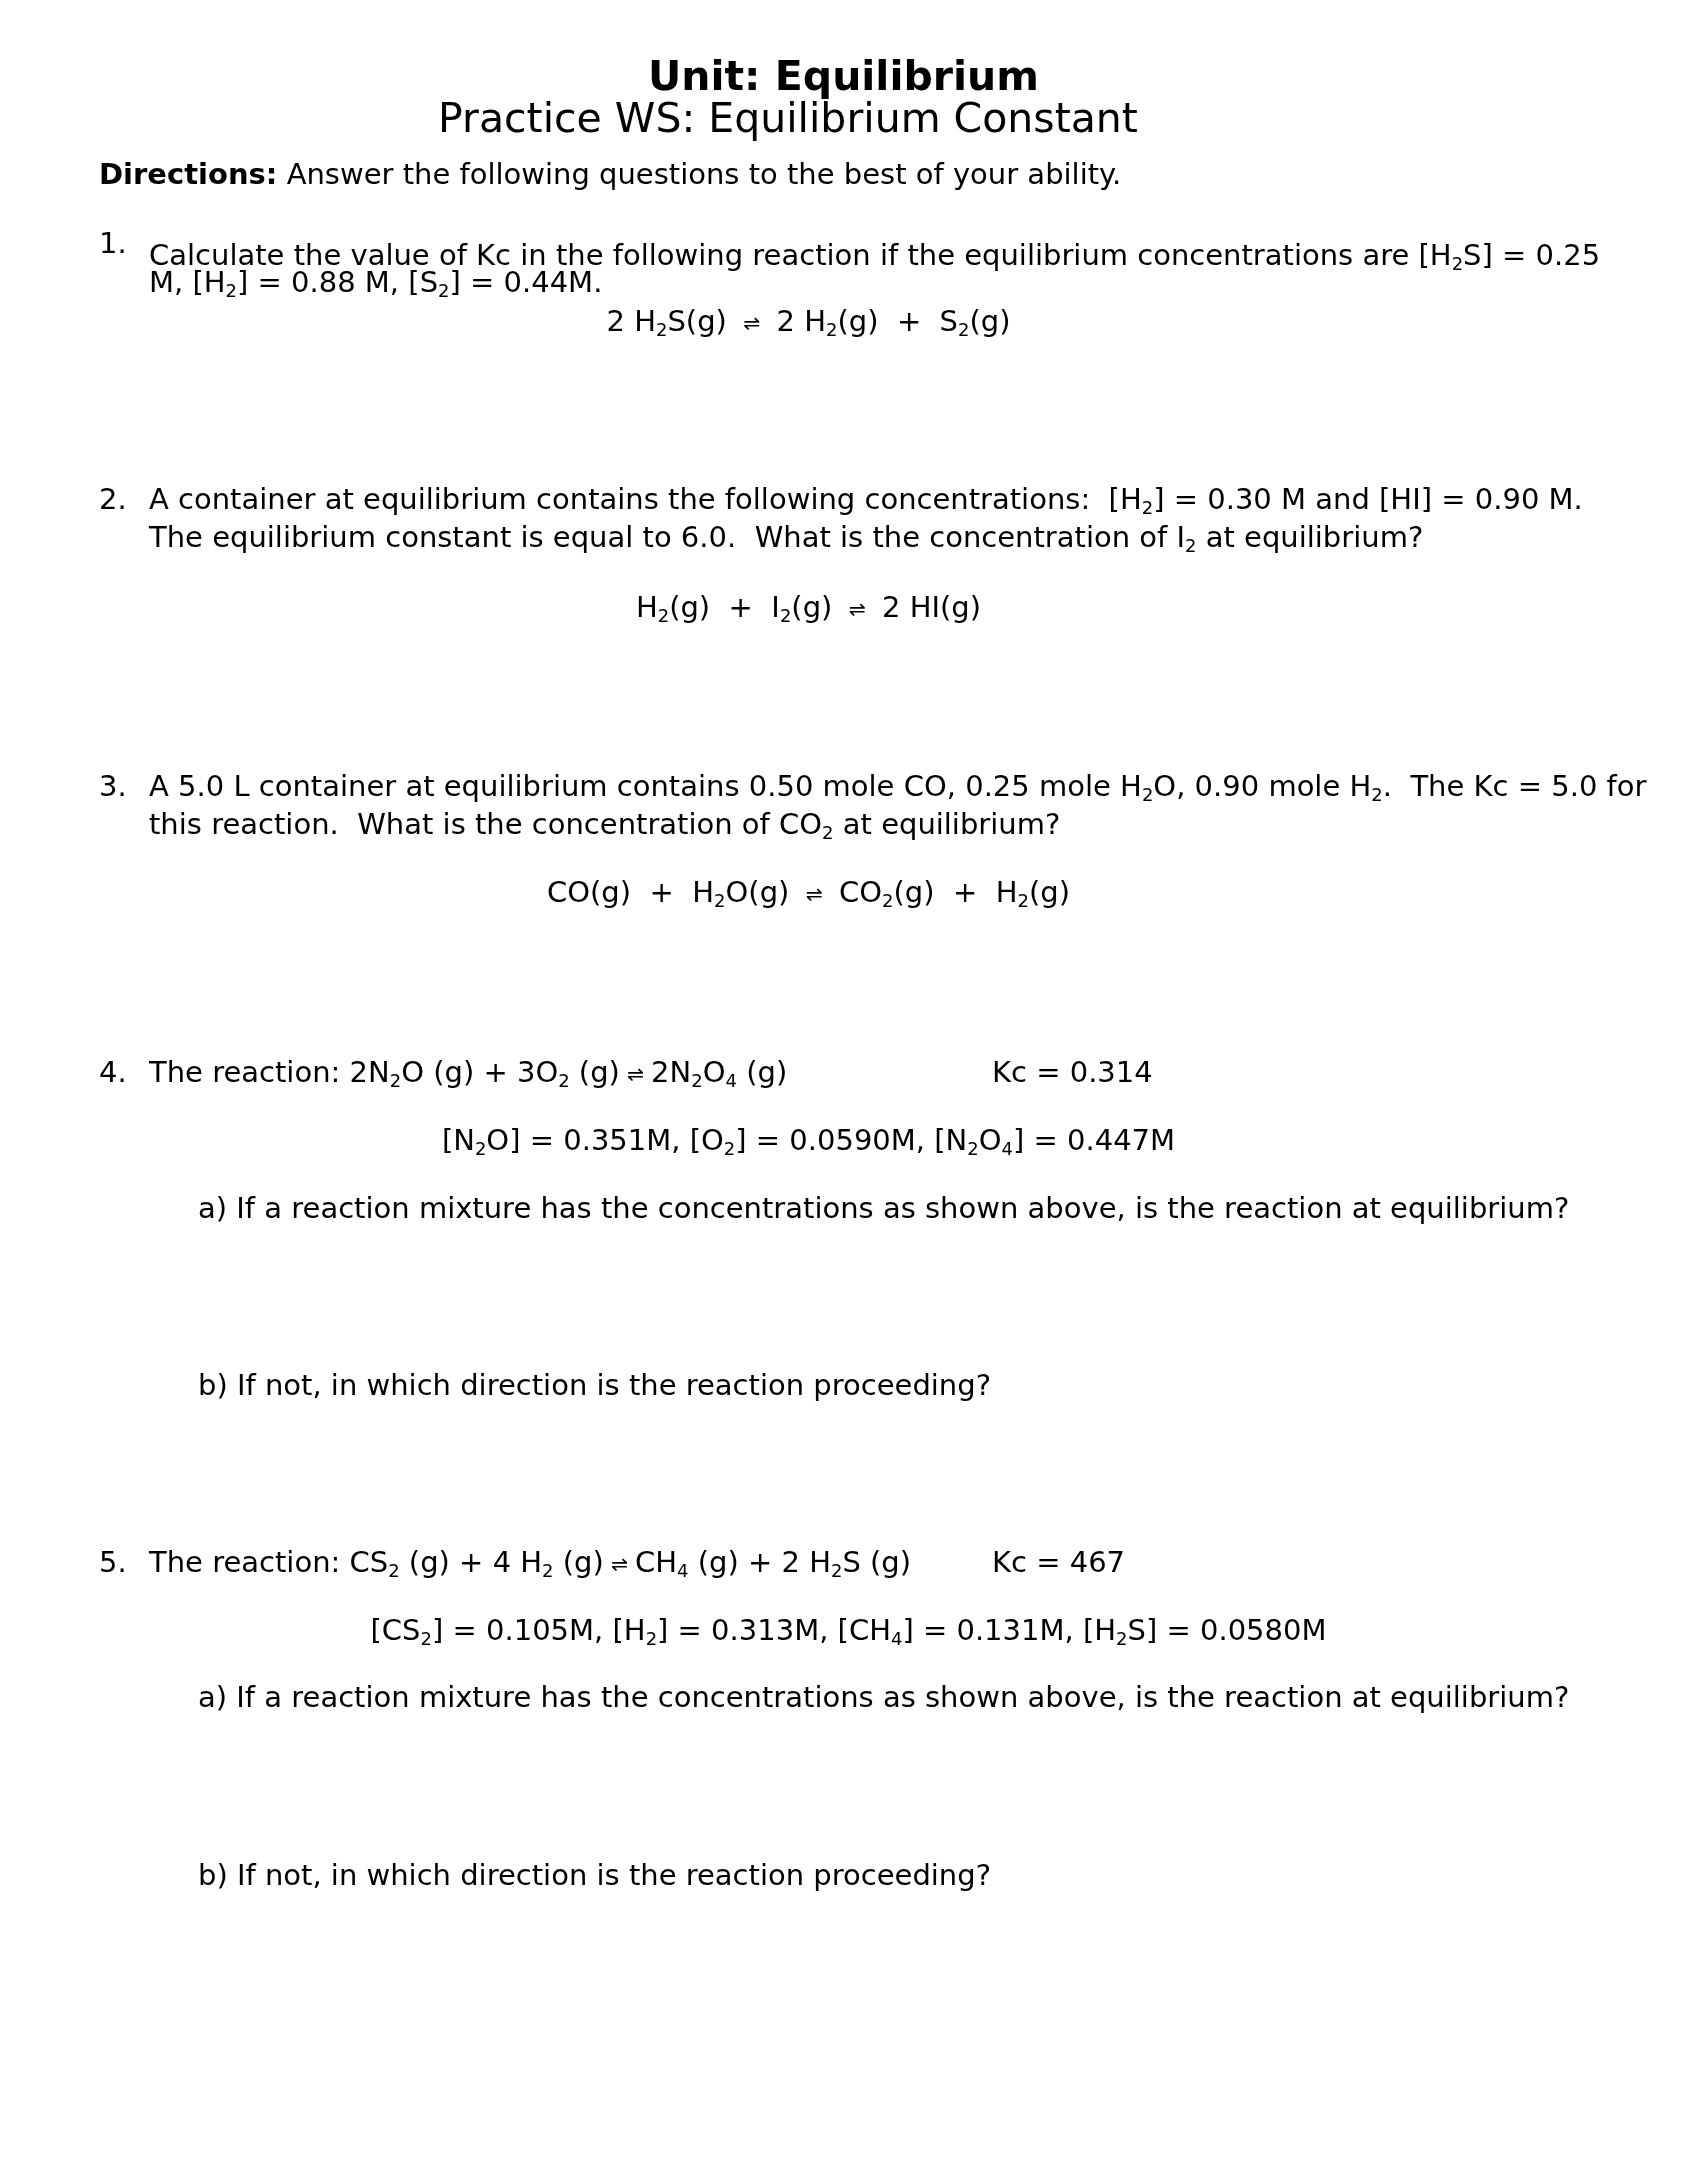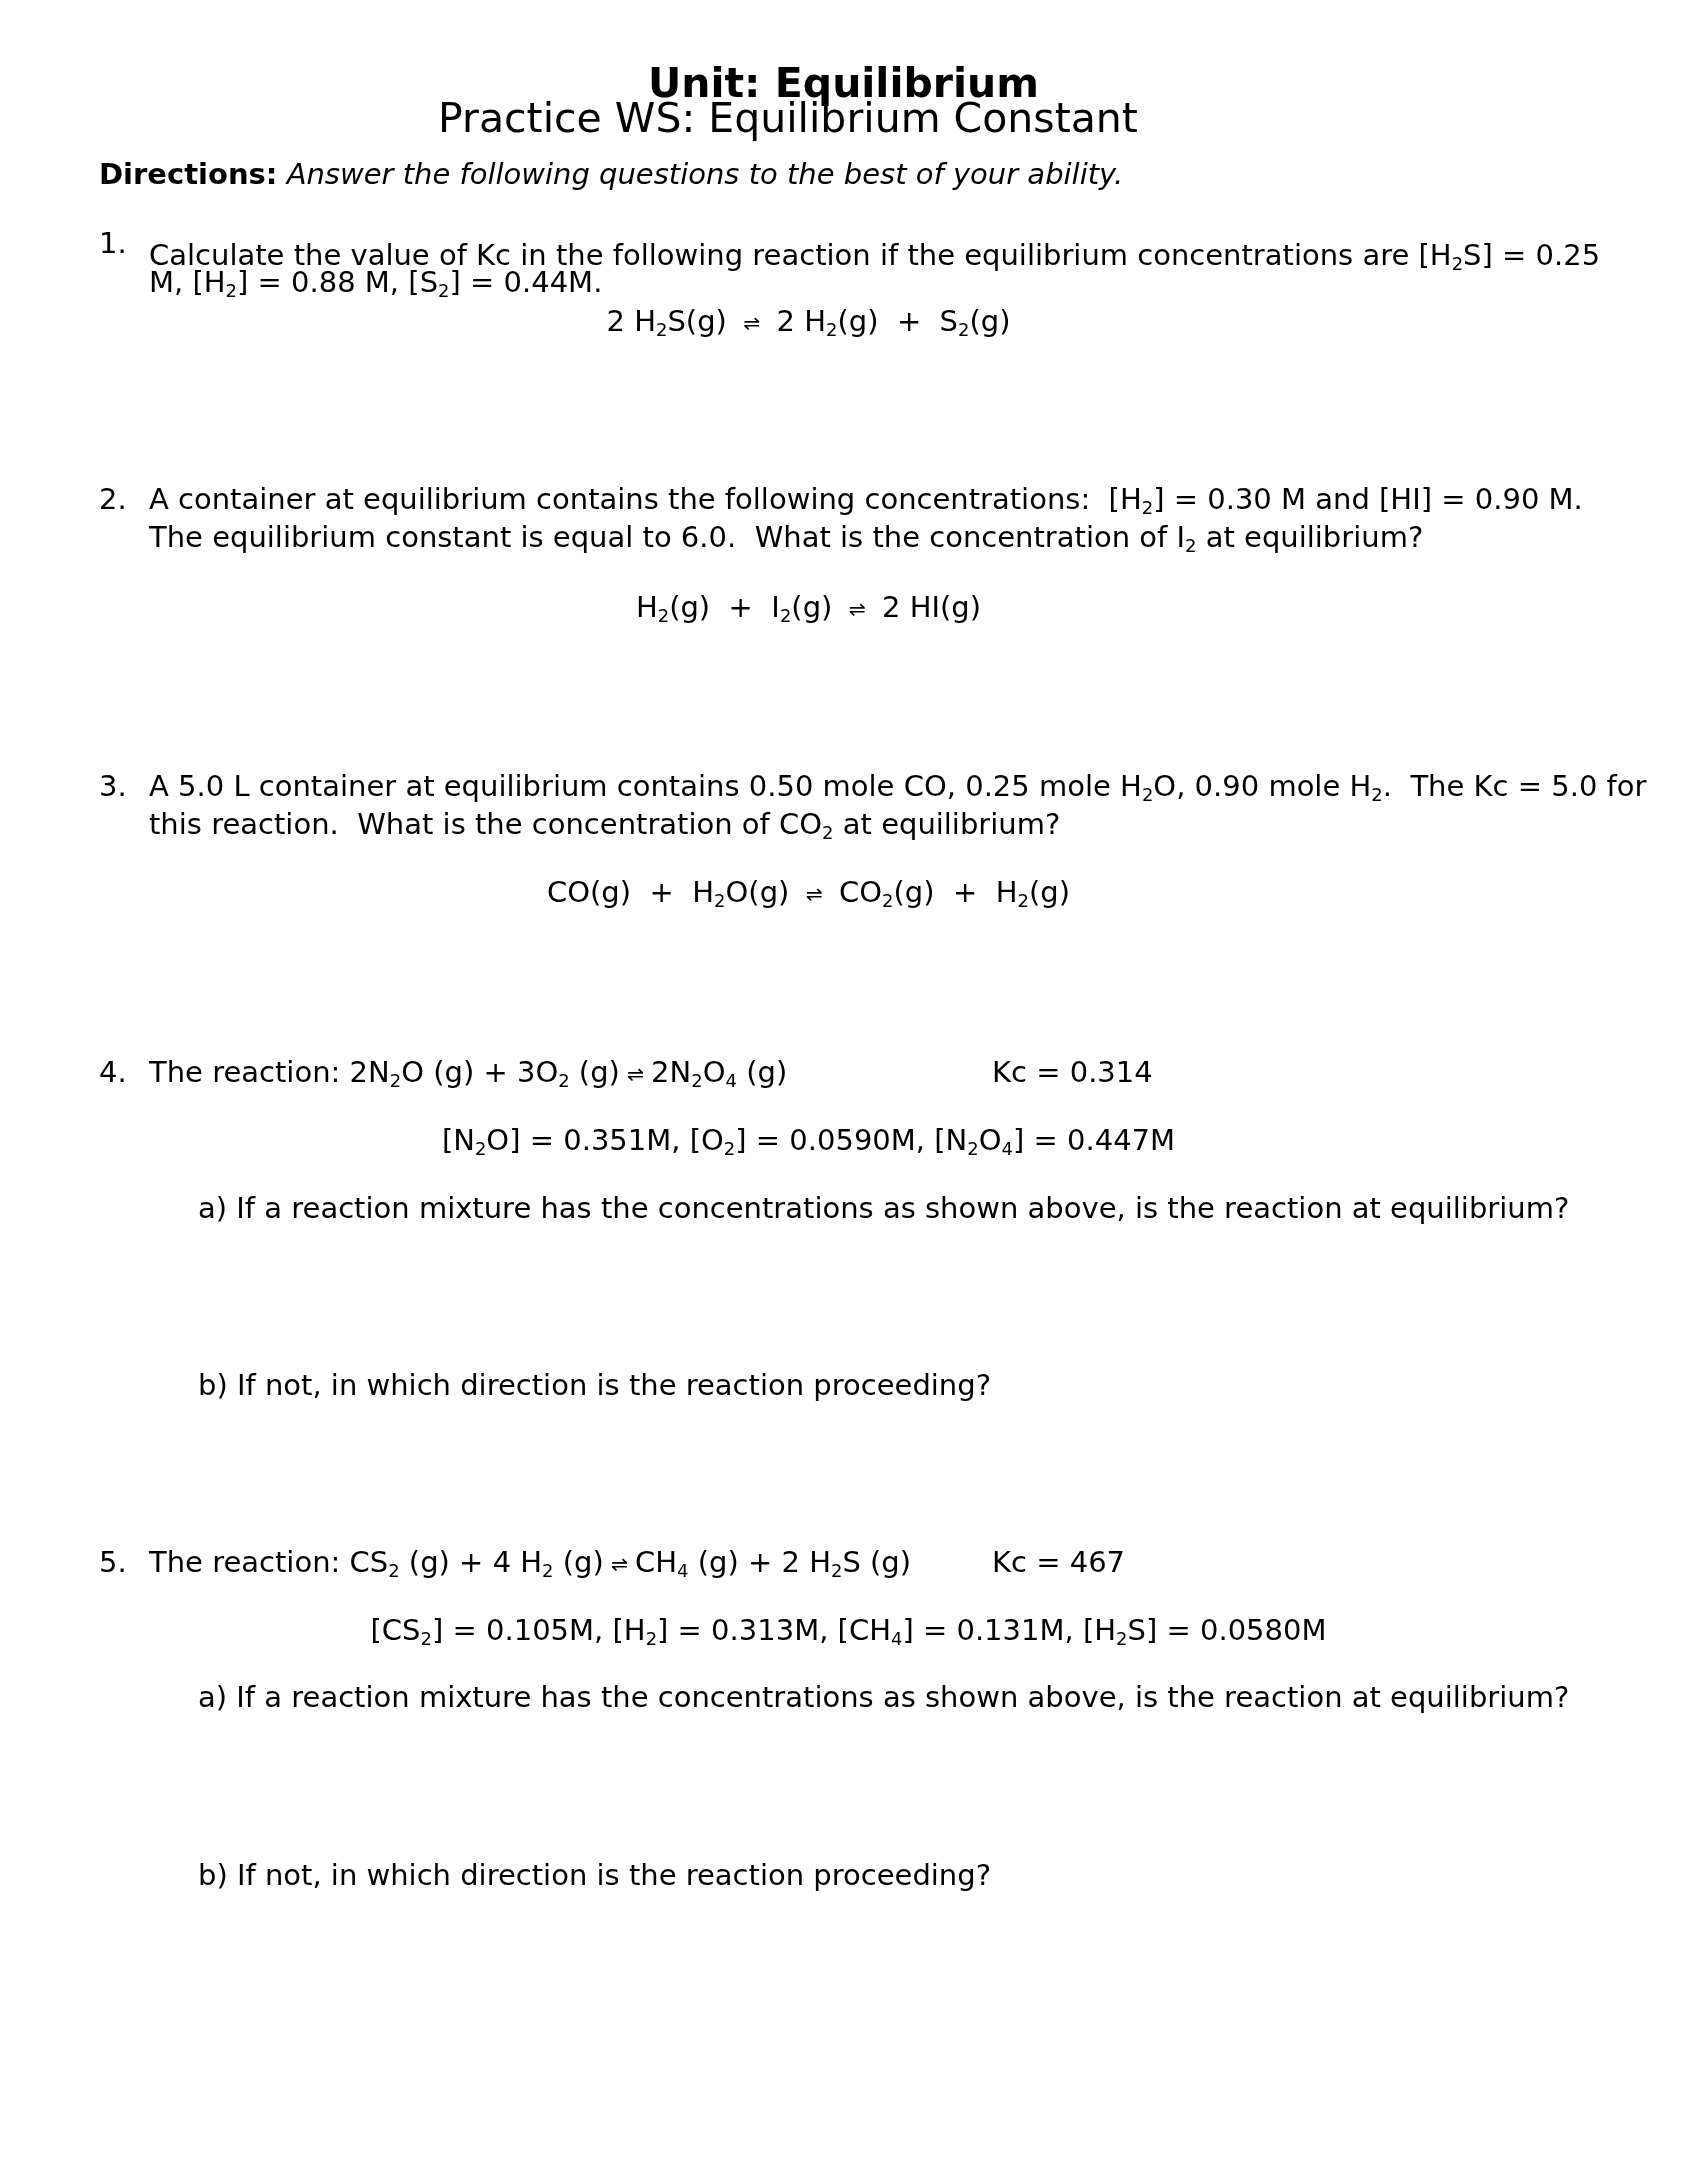--- a/index.html
+++ b/index.html
@@ -2,26 +2,26 @@
 <html style="font-size:10.6px"><head>
 <meta charset="utf-8">
 <style>
   html, body { margin: 0; padding: 0; background: #ffffff; }
   body {
     width: 1687px; height: 2183px; position: relative; overflow: hidden;
     font-family: "DejaVu Sans", "Liberation Sans", sans-serif;
     color: #000000;
   }
   .abs { position: absolute; white-space: nowrap; }
-  .title { font-size: 41px; font-weight: bold; left: 0; width: 1687px; text-align: center; top: 59px; }
+  .title { font-size: 41px; font-weight: bold; left: 0; width: 1687px; text-align: center; top: 52px; }
   .subtitle { font-size: 41px; left: 0; width: 1576px; text-align: center; top: 94px; }
   .line { font-size: 29px; }
   .center { left: 0; width: 1617px; text-align: center; }
   .b { font-weight: bold; }
-  .it { font-style: italic; }
+  .it { }
   sub { font-size: 0.62em; vertical-align: -0.28em; line-height: 0; }
   .arrow { display: inline-block; font-size: 0.7em; margin: 0 0.35em; vertical-align: 0.05em; }
 </style>
 </head>
 <body>
 
 <div>
 
   <div class="abs title">Unit: Equilibrium</div>
   <div class="abs subtitle">Practice WS: Equilibrium Constant</div>

